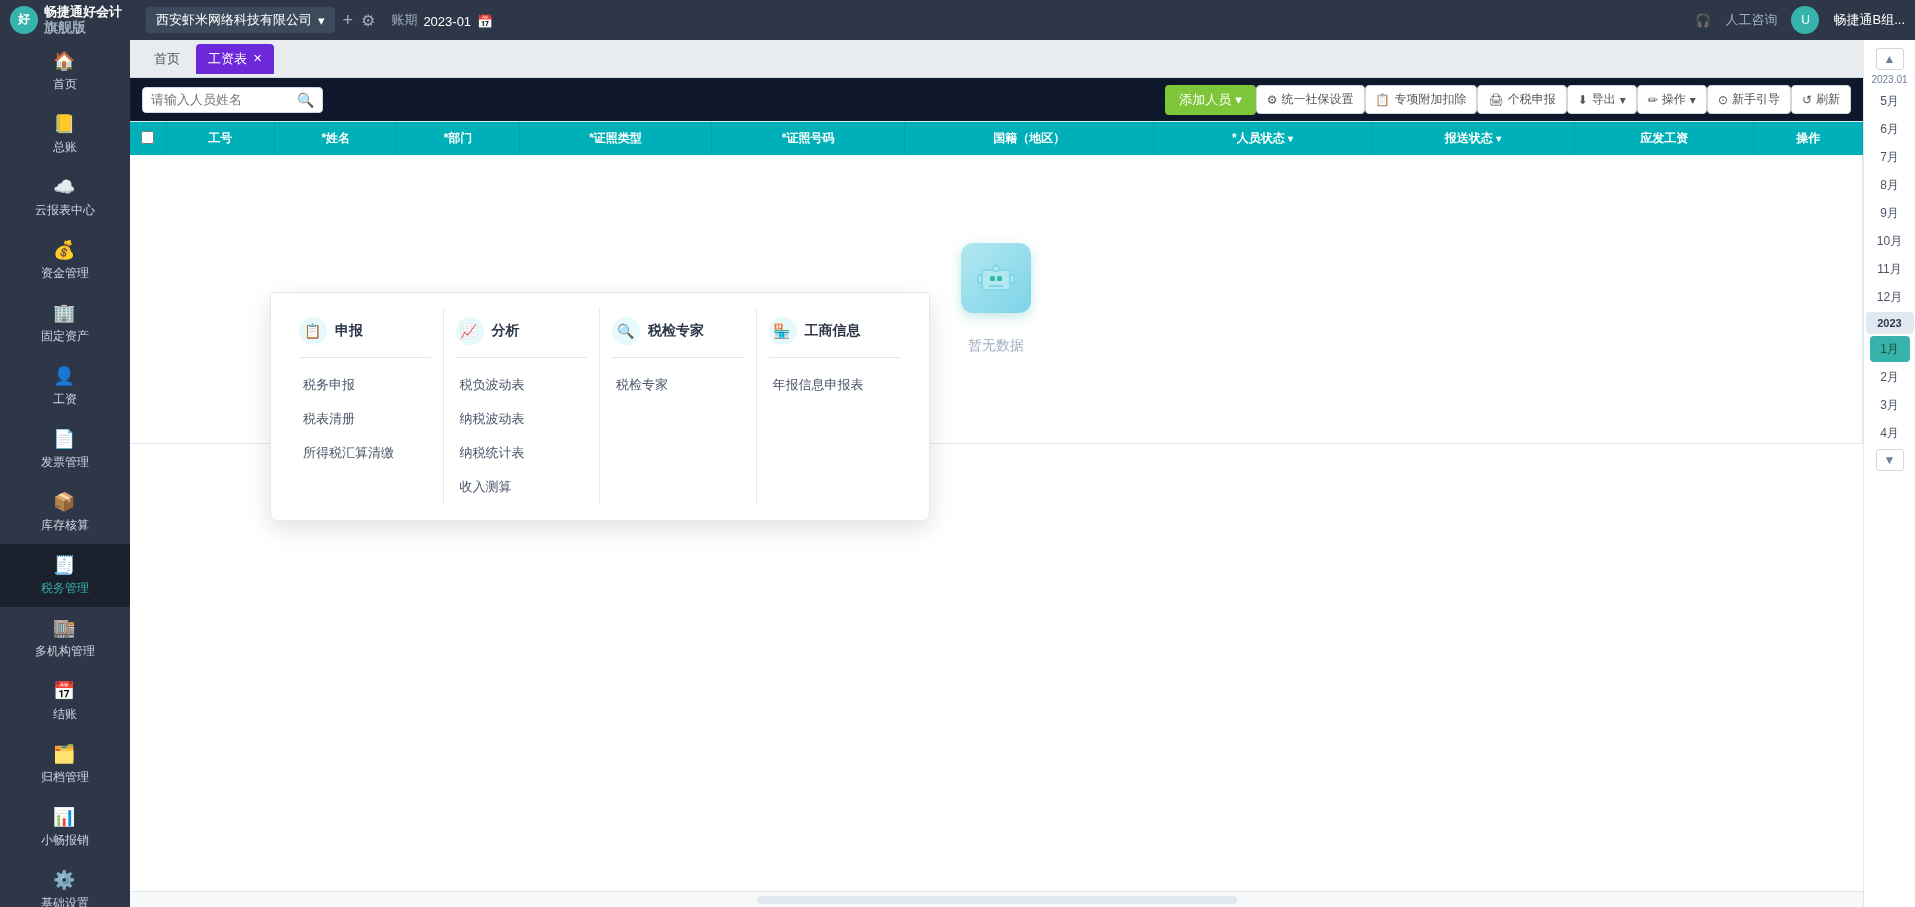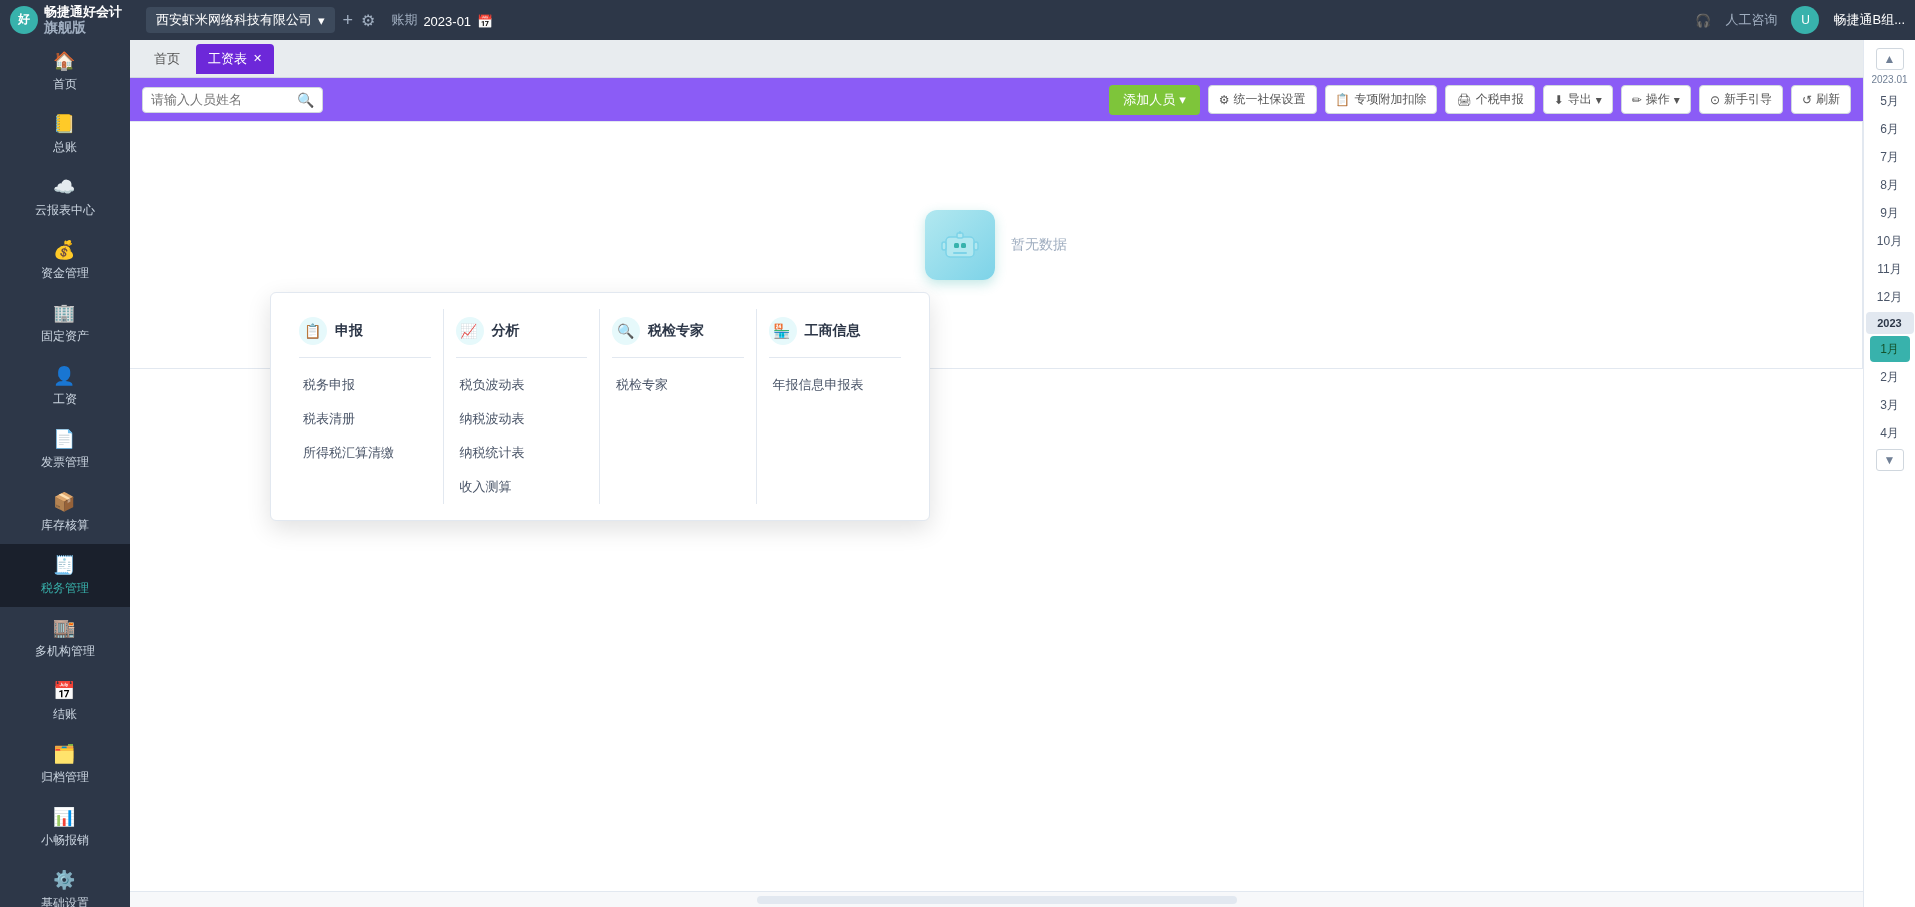--- a/index.html
+++ b/index.html
@@ -129,27 +129,26 @@
       font-size: 13px;
       gap: 6px;
     }
     .tab-item.home { background: transparent; color: #555; }
     .tab-item.active { background: #6d28d9; color: #fff; }
     .tab-close { font-size: 11px; cursor: pointer; }
 
     
     .toolbar {
       height: 44px;
-      background: #8b5cf6;
+      background: #0f172a;
       display: flex;
       align-items: center;
       padding: 0 12px;
       border-bottom: 1px solid #e2e8f0;
       flex-shrink: 0;
-      gap: 8px;
     }
     .search-input-wrapper {
       display: flex;
       align-items: center;
       border: 1px solid #d0d7de;
       border-radius: 4px;
       padding: 4px 8px;
       gap: 6px;
       background: #fff;
     }
@@ -208,27 +207,27 @@
     }
     .sub-header-row th {
       background: #00c8d2 !important;
       font-size: 11px;
     }
     .checkbox-col { width: 36px; }
 
     
     .no-data {
       display: flex;
-      flex-direction: row;
+      flex-direction: column;
       align-items: center;
       justify-content: center;
       padding: 80px 0;
       color: #a0aec0;
       font-size: 14px;
-      gap: 16px;
+      gap: 24px;
     }
     .robot-icon {
       width: 70px; height: 70px;
       background: linear-gradient(135deg, #b2e8f0, #7dd3e8);
       border-radius: 12px;
       display: flex; align-items: center; justify-content: center;
       font-size: 32px;
       color: #38b2ac;
       box-shadow: 0 4px 12px rgba(56,178,172,0.3);
     }
@@ -494,20 +493,41 @@
       <button class="btn-toolbar">
         <span>↺</span>
         <span>刷新</span>
       </button>
     </div>
 
     <div style="position:relative; flex:1; overflow:hidden; display:flex; flex-direction:column;">
       <div class="table-wrapper">
         <table class="salary-table">
           <thead>
+            <tr>
+              <th class="checkbox-col">
+                <input type="checkbox" style="">
+              </th>
+              <th>工号</th>
+              <th>*姓名</th>
+              <th>*部门</th>
+              <th>*证照类型</th>
+              <th>*证照号码</th>
+              <th>国籍（地区）</th>
+              <th>
+                *人员状态
+                <span style="font-size:10px; cursor:pointer;">▾</span>
+              </th>
+              <th>
+                报送状态
+                <span style="font-size:10px; cursor:pointer;">▾</span>
+              </th>
+              <th colspan="6">应发工资</th>
+              <th>操作</th>
+            </tr>
           </thead>
           <tbody>
             <tr>
               <td colspan="16">
                 <div class="no-data">
                   <div class="robot-icon">
                     <svg width="40" height="40" viewBox="0 0 40 40" fill="none">
                       <rect x="6" y="12" width="28" height="20" rx="4" fill="#b2e8f0" stroke="#7dd3e8" stroke-width="1.5"></rect>
                       <rect x="14" y="18" width="5" height="5" rx="1.5" fill="#38b2ac"></rect>
                       <rect x="21" y="18" width="5" height="5" rx="1.5" fill="#38b2ac"></rect>

